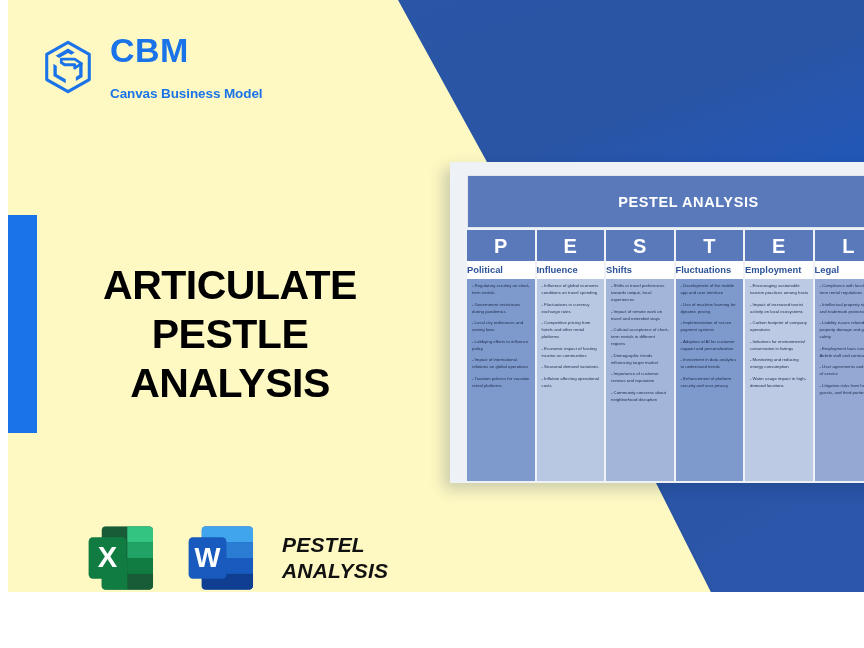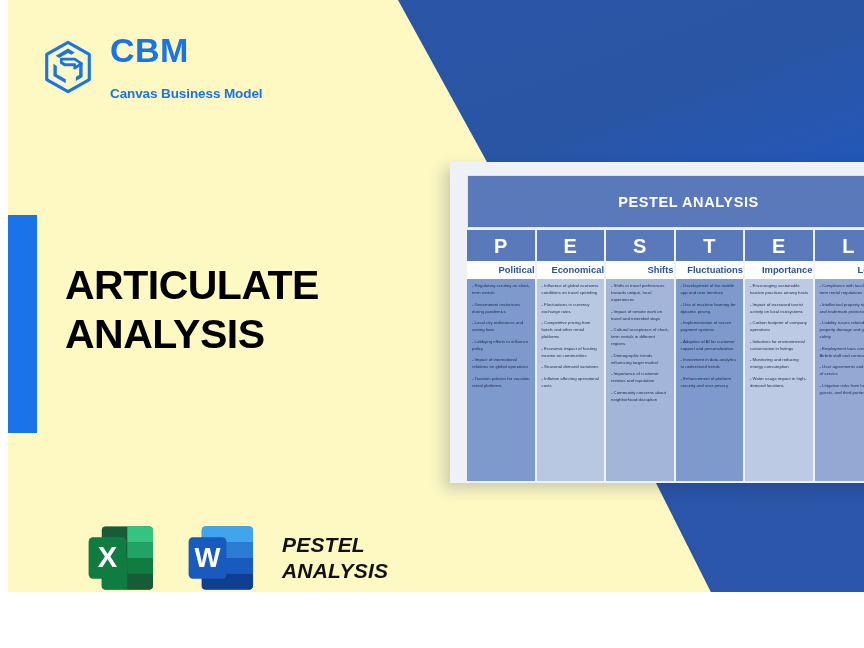--- a/index.html
+++ b/index.html
@@ -94,20 +94,21 @@
     position: absolute;
     left: 57px;
     top: 234px;
     width: 330px;
     font-size: 41px;
     font-weight: bold;
     line-height: 1.19;
     color: #000000;
     letter-spacing: -0.5px;
     z-index: 4;
+    text-align: center;
   }
   .headline .hl-line { display: block; white-space: nowrap; }
 
   
   .office-row {
     position: absolute;
     left: 72px;
     top: 515px;
     display: flex;
     align-items: center;
@@ -177,21 +178,21 @@
     font-weight: bold;
     text-align: center;
     padding: 5px 0 4px 0;
     line-height: 1.1;
   }
   .pcol-name {
     background: #ffffff;
     color: #2d5296;
     font-size: 9.4px;
     font-weight: bold;
-    text-align: right;
+    text-align: left;
     padding: 4px 0 4px 0;
     line-height: 1.1;
     white-space: nowrap;
     overflow: hidden;
   }
   .pcol-body {
     height: 202px;
     padding: 4px 4px 4px 5px;
     box-sizing: border-box;
     font-size: 4.3px;
@@ -232,20 +233,21 @@
       </g>
     </svg>
     <div class="logo-text">
       <div class="logo-title">CBM</div>
       <div class="logo-sub">Canvas Business Model</div>
     </div>
   </div>
 
   <h1 class="headline">
     <span class="hl-line">ARTICULATE</span>
+    <span class="hl-line">PESTLE</span>
     <span class="hl-line">ANALYSIS</span>
   </h1>
 
   <div class="office-row">
 
     <div class="icon-excel">
       <svg viewBox="0 0 100 100" width="86" height="86">
         <defs>
           <clipPath id="exclip">
               <rect x="25" y="13" width="60" height="74" rx="5"></rect>
@@ -305,21 +307,21 @@
               <li>- Local city ordinances and zoning laws</li>
               <li>- Lobbying efforts to influence policy</li>
               <li>- Impact of international relations on global operations</li>
               <li>- Taxation policies for vacation rental platforms</li>
             </ul>
           </div>
         </div>
 
         <div class="pcol tone-b">
           <div class="pcol-letter">E</div>
-          <div class="pcol-name">Economical</div>
+          <div class="pcol-name">Influence</div>
           <div class="pcol-body">
             <ul>
               <li>- Influence of global economic conditions on travel spending</li>
               <li>- Fluctuations in currency exchange rates</li>
               <li>- Competitive pricing from hotels and other rental platforms</li>
               <li>- Economic impact of hosting income on communities</li>
               <li>- Seasonal demand variations</li>
               <li>- Inflation affecting operational costs</li>
             </ul>
           </div>
@@ -350,21 +352,21 @@
               <li>- Implementation of secure payment systems</li>
               <li>- Adoption of AI for customer support and personalization</li>
               <li>- Investment in data analytics to understand trends</li>
               <li>- Enhancement of platform security and user privacy</li>
             </ul>
           </div>
         </div>
 
         <div class="pcol tone-e">
           <div class="pcol-letter">E</div>
-          <div class="pcol-name">Importance</div>
+          <div class="pcol-name">Employment</div>
           <div class="pcol-body">
             <ul>
               <li>- Encouraging sustainable tourism practices among hosts</li>
               <li>- Impact of increased tourist activity on local ecosystems</li>
               <li>- Carbon footprint of company operations</li>
               <li>- Initiatives for environmental conservation in listings</li>
               <li>- Monitoring and reducing energy consumption</li>
               <li>- Water usage impact in high-demand locations</li>
             </ul>
           </div>

